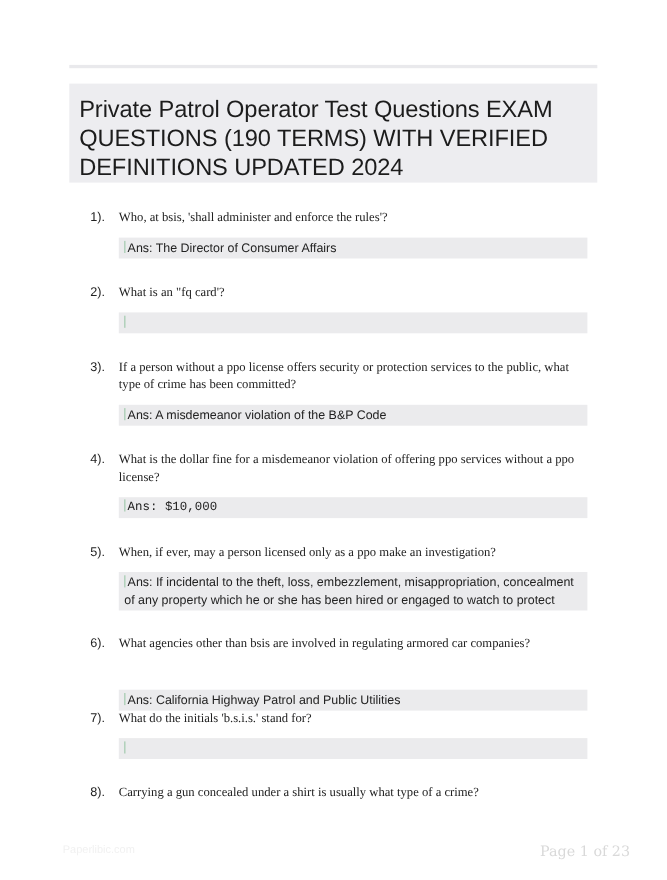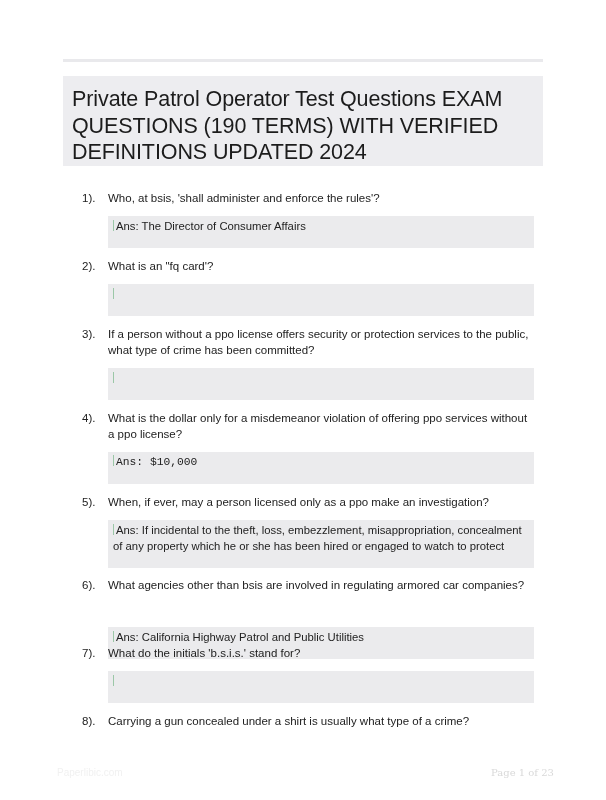--- a/index.html
+++ b/index.html
@@ -11,29 +11,29 @@
     .title-box {
       position: absolute; left: 63px; top: 76px; width: 480px; height: 90px;
       background: #ededf0; padding: 10px 24px 0 9px;
     }
     .title-box h1 {
       font-weight: normal; font-size: 21.5px; line-height: 26.5px; color: #1c1c1c; letter-spacing: -0.1px;
     }
 
     .qa { position: absolute; left: 0; width: 606px; }
     .q-num { position: absolute; left: 82px; top: 0; font-size: 11.5px; line-height: 16px; color: #222; }
-    .q-text { position: absolute; left: 108px; top: 0; width: 425px; font-size: 11.5px; line-height: 16px; color: #222; }
+    .q-text { position: absolute; left: 108px; top: 0; width: 425px; font-size: 11.5px; line-height: 16px; color: #222; font-family: Liberation Serif, serif; }
     .ans {
       position: absolute; left: 108px; width: 426px; background: #ebebed;
-      font-size: 11.3px; line-height: 16px; color: #222; padding: 2px 6px 14px 5px;
+      font-size: 11.3px; line-height: 16px; color: #222; padding: 2px 6px 1px 5px;
     }
     .ans .bar { display: inline-block; width: 1px; height: 11px; background: #9bc7a7; margin-right: 2px; vertical-align: -1px; }
 
     .footer-left { position: absolute; left: 57px; top: 767px; font-size: 10px; color: #f1f1f1; }
-    .footer-right { position: absolute; left: 491px; top: 767px; font-size: 10px; color: #d9d9d9; font-family: "DejaVu Serif", serif; }
+    .footer-right { position: absolute; left: 491px; top: 767px; font-size: 13px; color: #d9d9d9; font-family: "DejaVu Serif", serif; }
   </style>
 </head>
 <body>
 
 <div class="top-rule"></div>
 
 <div class="title-box">
   <h1>Private Patrol Operator Test Questions EXAM QUESTIONS (190 TERMS) WITH VERIFIED DEFINITIONS UPDATED 2024</h1>
 </div>
 
@@ -45,26 +45,26 @@
 
 <div class="qa" style="top:258px;">
   <span class="q-num">2).</span>
   <span class="q-text">What is an "fq card'?</span>
   <div class="ans" style="top:26px;"><span class="bar"></span></div>
 </div>
 
 <div class="qa" style="top:326px;">
   <span class="q-num">3).</span>
   <span class="q-text">If a person without a ppo license offers security or protection services to the public, what type of crime has been committed?</span>
-  <div class="ans" style="top:42px;"><span class="bar"></span></div>
+  <div class="ans" style="top:42px;"><span class="bar"></span><span>Ans: A misdemeanor violation of the B&amp;P Code</span></div>
 </div>
 
 <div class="qa" style="top:410px;">
   <span class="q-num">4).</span>
-  <span class="q-text">What is the dollar only for a misdemeanor violation of offering ppo services without a ppo license?</span>
+  <span class="q-text">What is the dollar fine for a misdemeanor violation of offering ppo services without a ppo license?</span>
   <div class="ans" style="top:42px;font-family:Liberation Mono, monospace;"><span class="bar"></span><span>Ans: $10,000</span></div>
 </div>
 
 <div class="qa" style="top:494px;">
   <span class="q-num">5).</span>
   <span class="q-text">When, if ever, may a person licensed only as a ppo make an investigation?</span>
   <div class="ans" style="top:26px;"><span class="bar"></span><span>Ans: If incidental to the theft, loss, embezzlement, misappropriation, concealment of any property which he or she has been hired or engaged to watch to protect</span></div>
 </div>
 
 <div class="qa" style="top:577px;">

